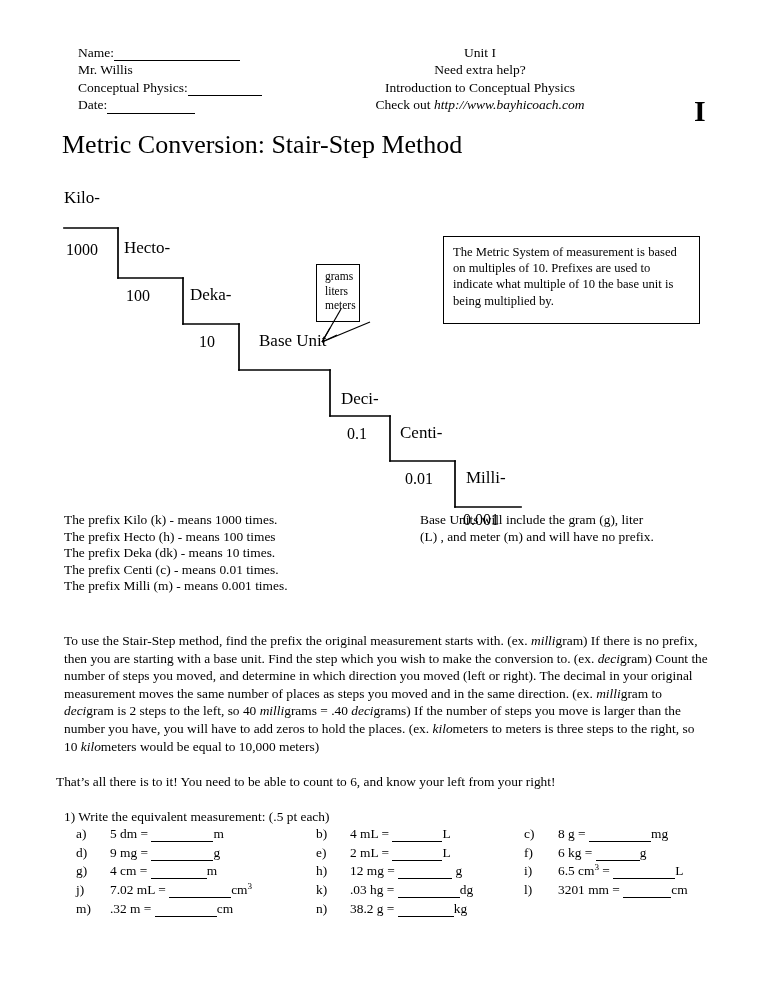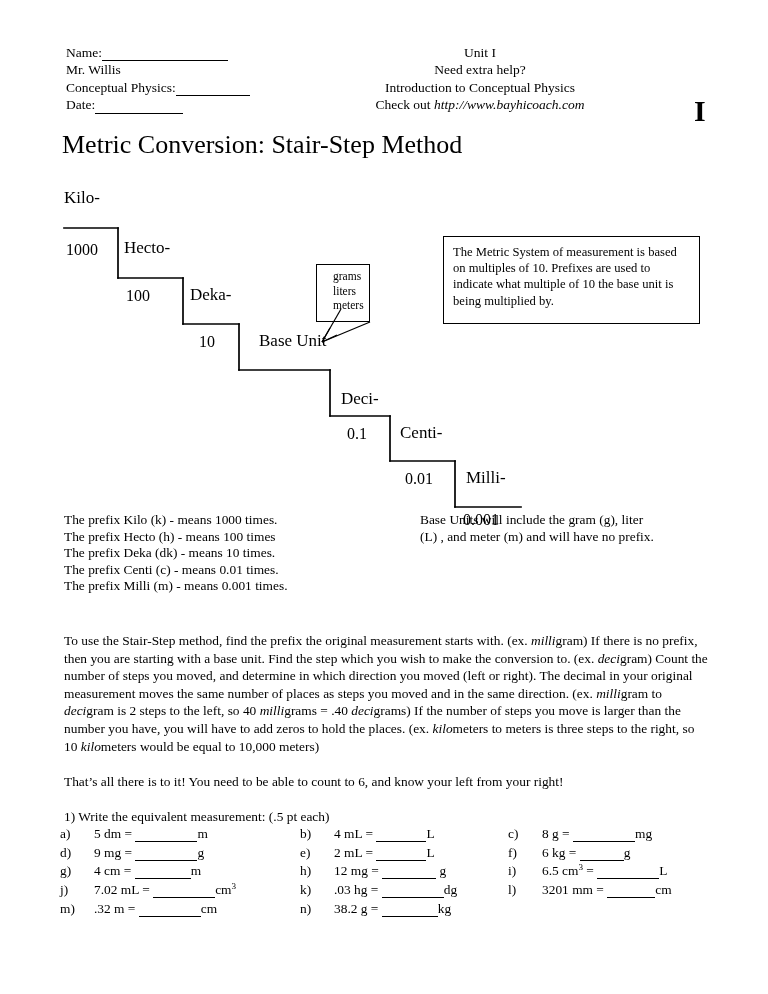--- a/index.html
+++ b/index.html
@@ -25,21 +25,21 @@
   
   .header {
     position: absolute;
     left: 62px;
     top: 44px;
     width: 650px;
     height: 72px;
   }
   .hdr-left {
     position: absolute;
-    left: 4px; top: 0;
+    left: 16px; top: 0;
     width: 260px;
     font-size: 13.5px;
     line-height: 17.4px;
   }
   .hdr-line { white-space: nowrap; }
   .blank-rule {
     display: inline-block;
     border-bottom: 1px solid #000;
     vertical-align: bottom;
     height: 12px;
@@ -115,25 +115,25 @@
     padding: 7px 9px 0 9px;
     font-size: 12.6px;
     line-height: 16.2px;
   }
 
   
   .callout-box {
     position: absolute;
     left: 316px;
     top: 264px;
-    width: 54px;
+    width: 44px;
     height: 58px;
     border: 1px solid #000;
     box-sizing: border-box;
-    padding: 4px 0 0 16px;
+    padding: 4px 0 0 8px;
     font-size: 11.5px;
     line-height: 14.5px;
   }
 
   
   .prefix-list {
     position: absolute;
     left: 64px;
     top: 512px;
     font-size: 13.4px;
@@ -155,40 +155,40 @@
     top: 632px;
     width: 646px;
     font-size: 13.4px;
     line-height: 17.6px;
     text-align: left;
   }
   .ital { font-style: italic; }
 
   .closing-line {
     position: absolute;
-    left: 64px;
+    left: 56px;
     top: 773px;
     width: 660px;
     font-size: 13.4px;
     line-height: 17.6px;
     white-space: nowrap;
   }
 
   
   .ex-prompt {
     position: absolute;
     left: 64px;
     top: 808px;
     font-size: 13.4px;
     line-height: 17px;
     white-space: nowrap;
   }
   .ex-grid {
     position: absolute;
-    left: 48px;
+    left: 64px;
     top: 826px;
     width: 650px;
     font-size: 13.4px;
   }
   .ex-row {
     display: block;
     height: 18.7px;
     position: relative;
   }
   .ex-cell {

